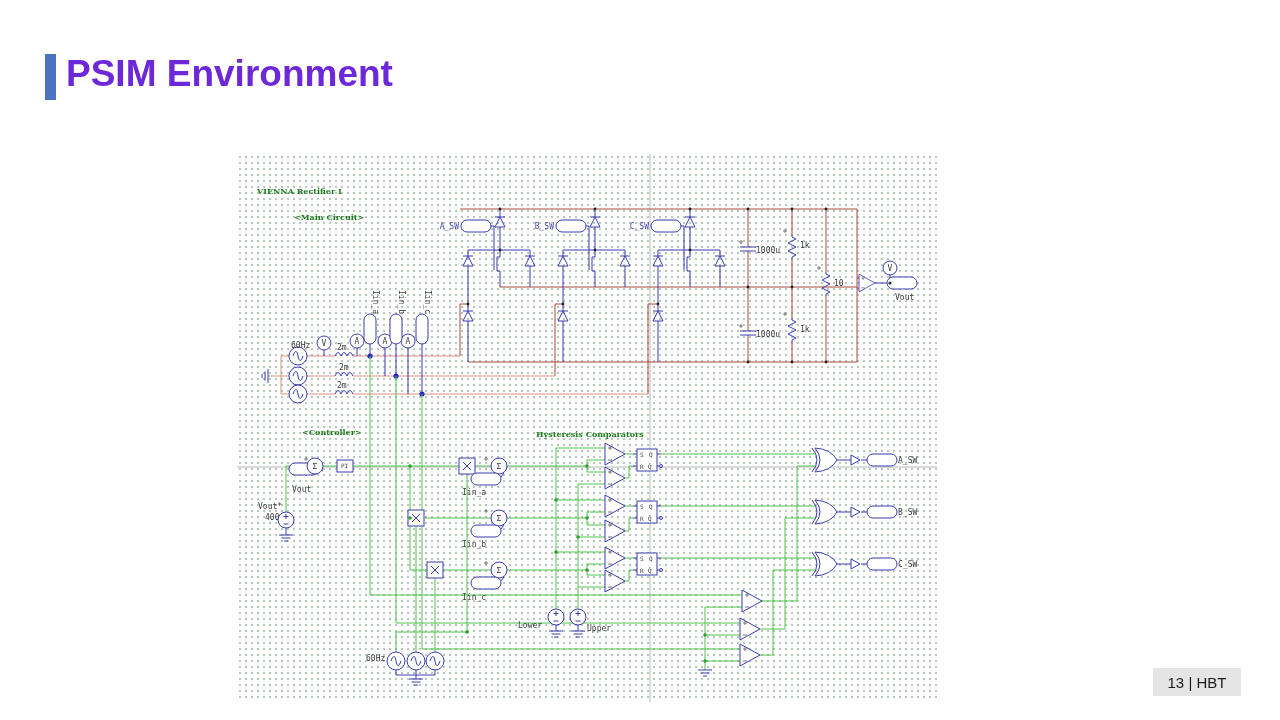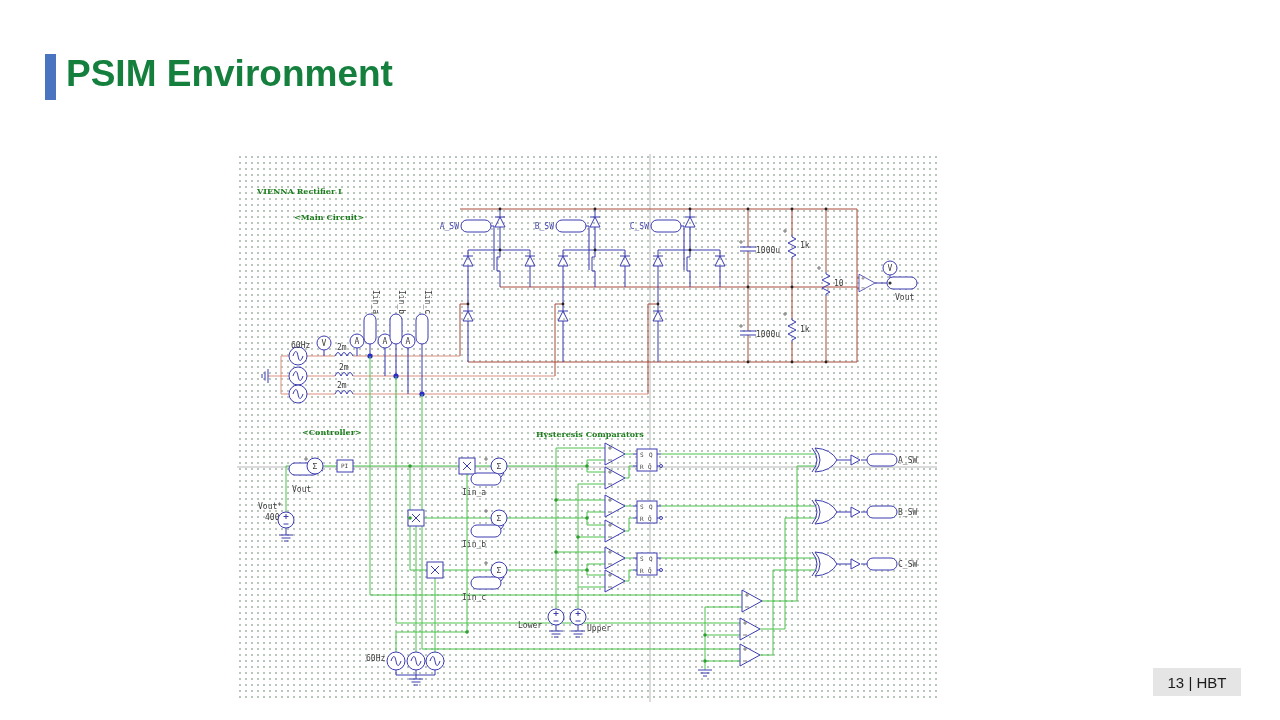--- a/index.html
+++ b/index.html
@@ -1,19 +1,19 @@
 <!DOCTYPE html>
 <html><head>
 <meta charset="utf-8">
 <style>
   html,body{margin:0;padding:0}
   body{width:1280px;height:720px;background:#ffffff;position:relative;overflow:hidden;
        font-family:"Liberation Sans",sans-serif}
   .accent-bar{position:absolute;left:45px;top:54px;width:11px;height:46px;background:#4a74c0}
-  .slide-title{position:absolute;left:66px;top:53px;font-size:37px;font-weight:600;color:#15803d}
+  .slide-title{position:absolute;left:66px;top:53px;font-size:37px;font-weight:600;color:#6d28d9}
   .page-badge{position:absolute;left:1153px;top:668px;width:88px;height:28px;background:#e5e5e5;
        color:#1b1b1b;font-size:15px;display:flex;align-items:center;justify-content:center}
   .schem{position:absolute;left:237px;top:154px;width:700px;height:548px;
        background-image:radial-gradient(circle,#b7c4ba 0.7px,transparent 0.9px);
        background-size:6px 6px}
   svg text{font:8px "DejaVu Sans Mono",monospace;fill:#3c3c3c}
   svg text.blbl{fill:#4646a8}
   svg text.ghead{fill:#1d7d1d;font-family:"DejaVu Serif",serif;font-weight:bold}
   svg text.tiny{font-size:6px}
   .rw{stroke:#a84a38;fill:none;stroke-width:1}

